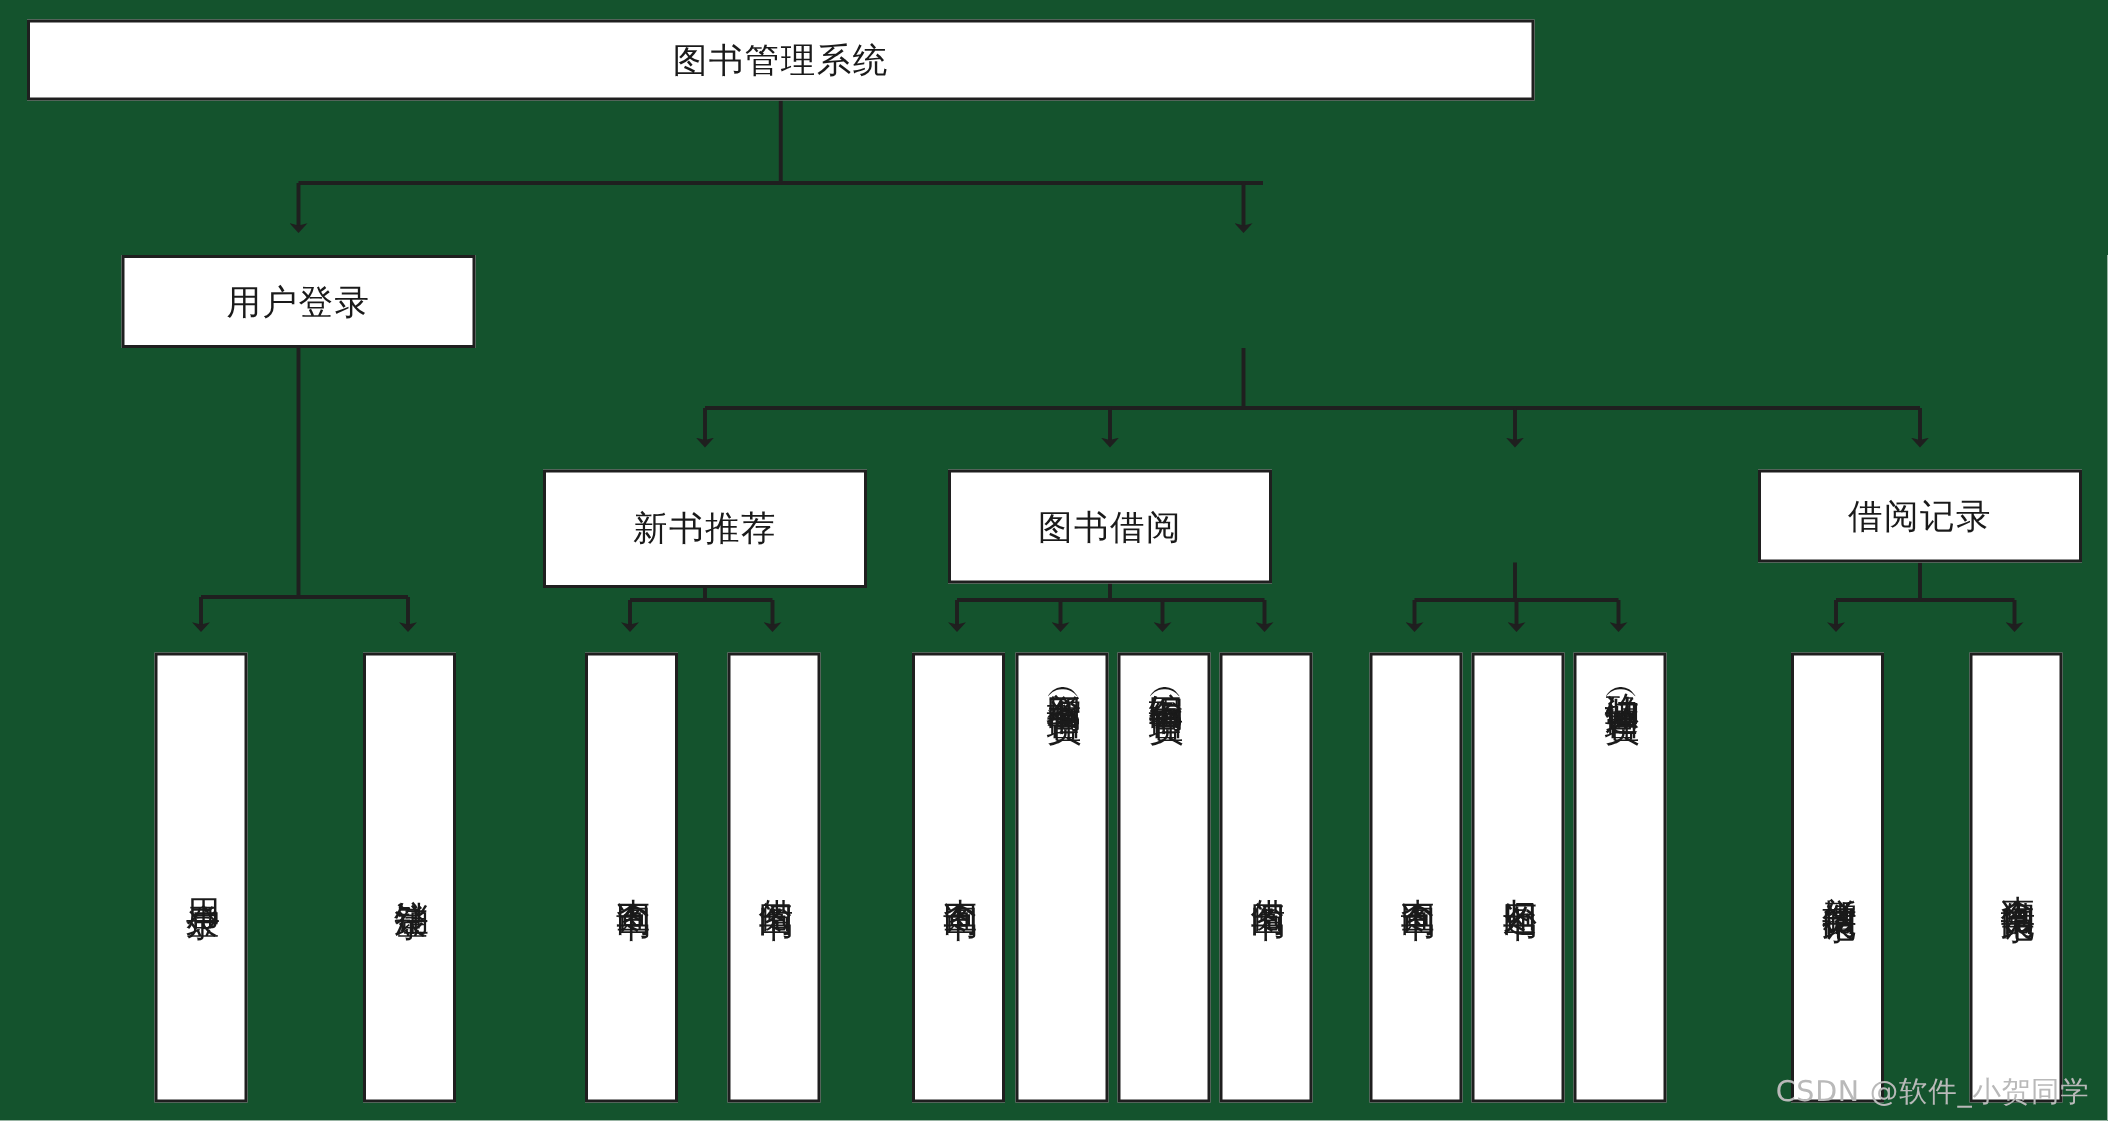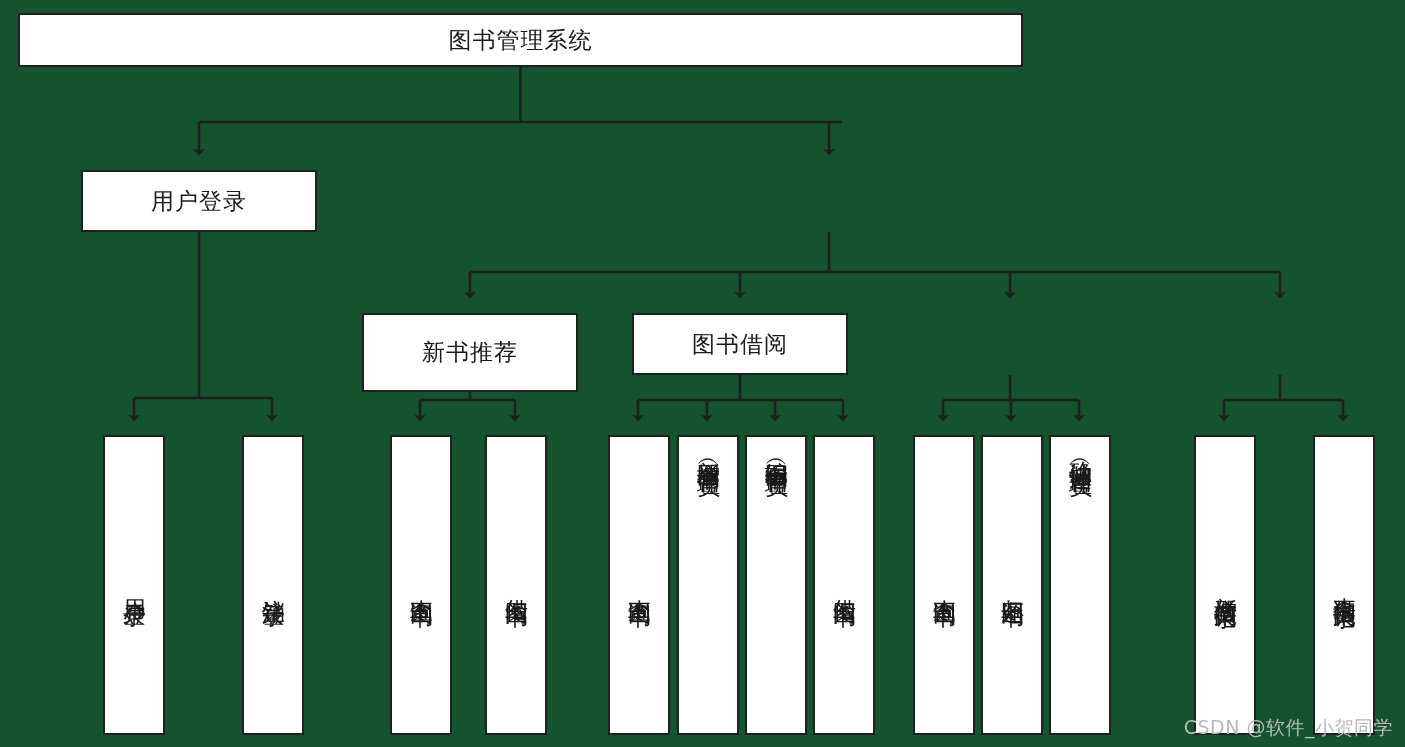--- a/index.html
+++ b/index.html
@@ -124,22 +124,25 @@
     <span class="lbl">图书管理系统</span>
   </div>
 
   <div class="node h" style="left:81px; top:170px; width:236px; height:62px;">
     <span class="lbl">用户登录</span>
   </div>
 
   <div class="node h" style="left:362px; top:313px; width:216px; height:79px;">
     <span class="lbl">新书推荐</span>
   </div>
-  <div class="node h" style="left:632px; top:313px; width:216px; height:62px;">
+  <div class="node h" style="left:632px; top:313px; width:216px; height:76px;">
     <span class="lbl">图书借阅</span>
+  </div>
+  <div class="node h" style="left:1172px; top:313px; width:216px; height:62px;">
+    <span class="lbl">借阅记录</span>
   </div>
 
   <div class="node v" style="left:103px; top:435px; width:62px; height:300px;">
     <span class="lbl">用户登录</span>
   </div>
   <div class="node v" style="left:242px; top:435px; width:62px; height:300px;">
     <span class="lbl">注销登录</span>
   </div>
 
   <div class="node v" style="left:390px; top:435px; width:62px; height:300px;">

